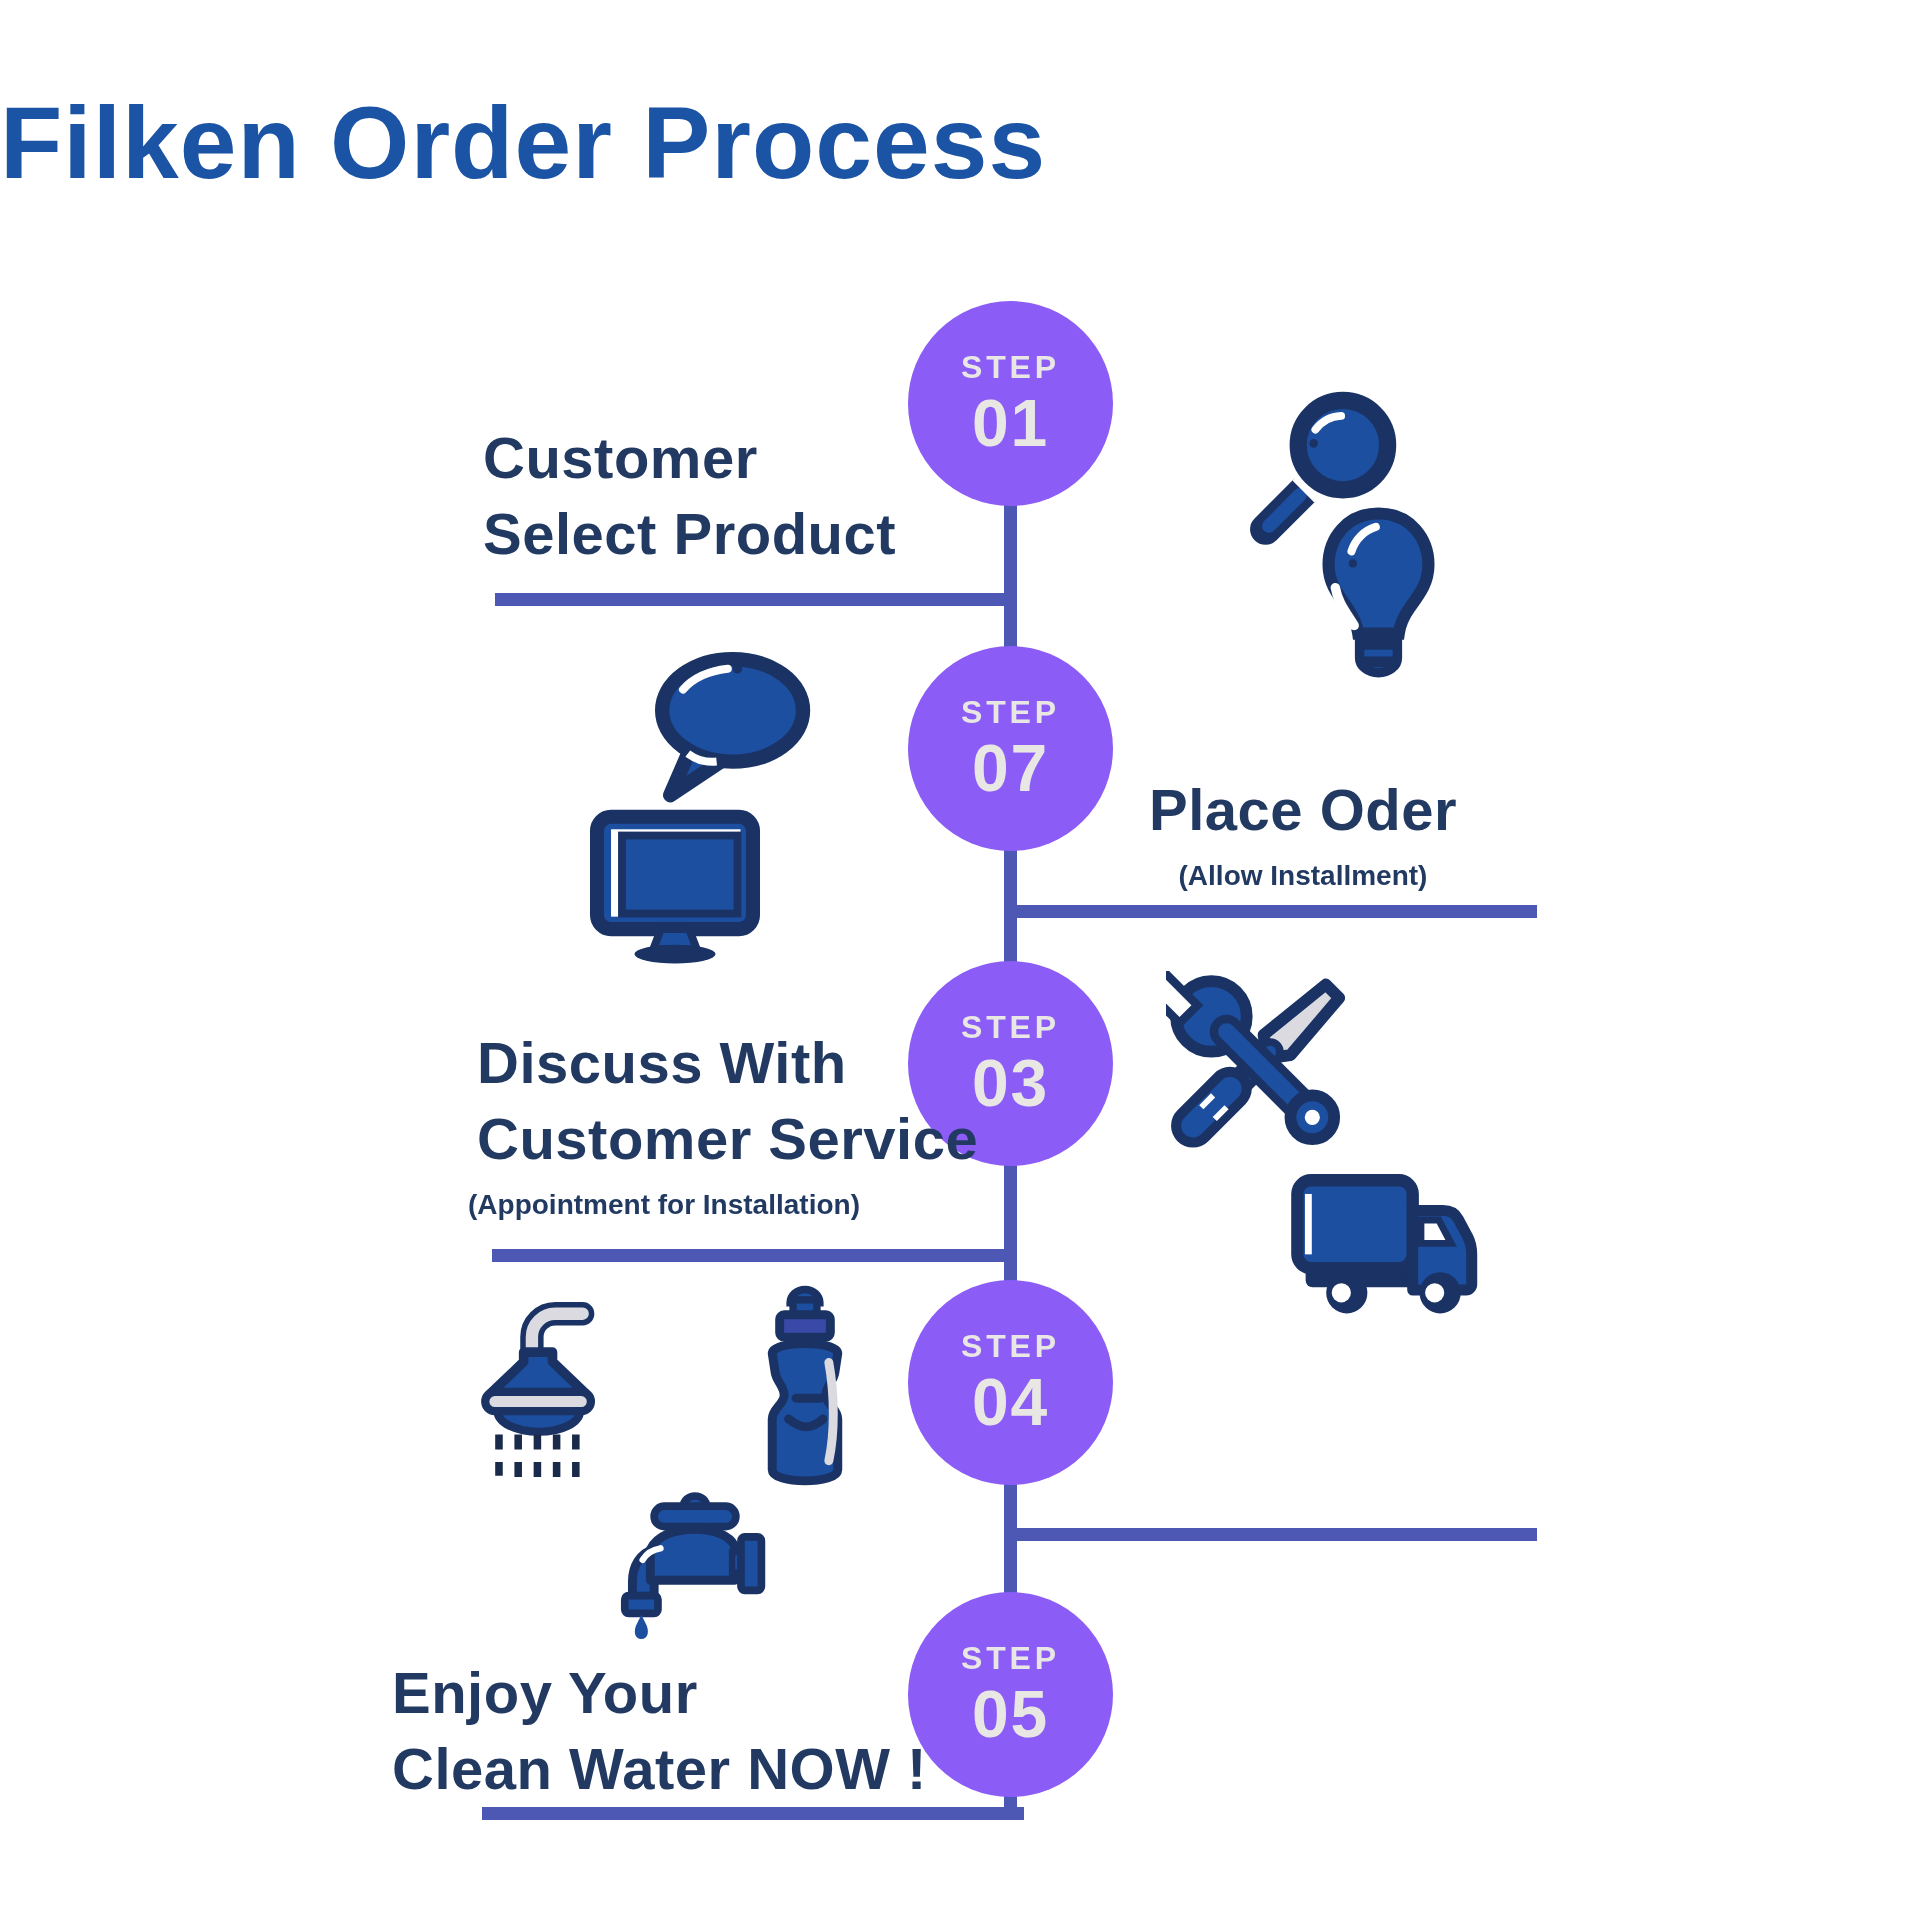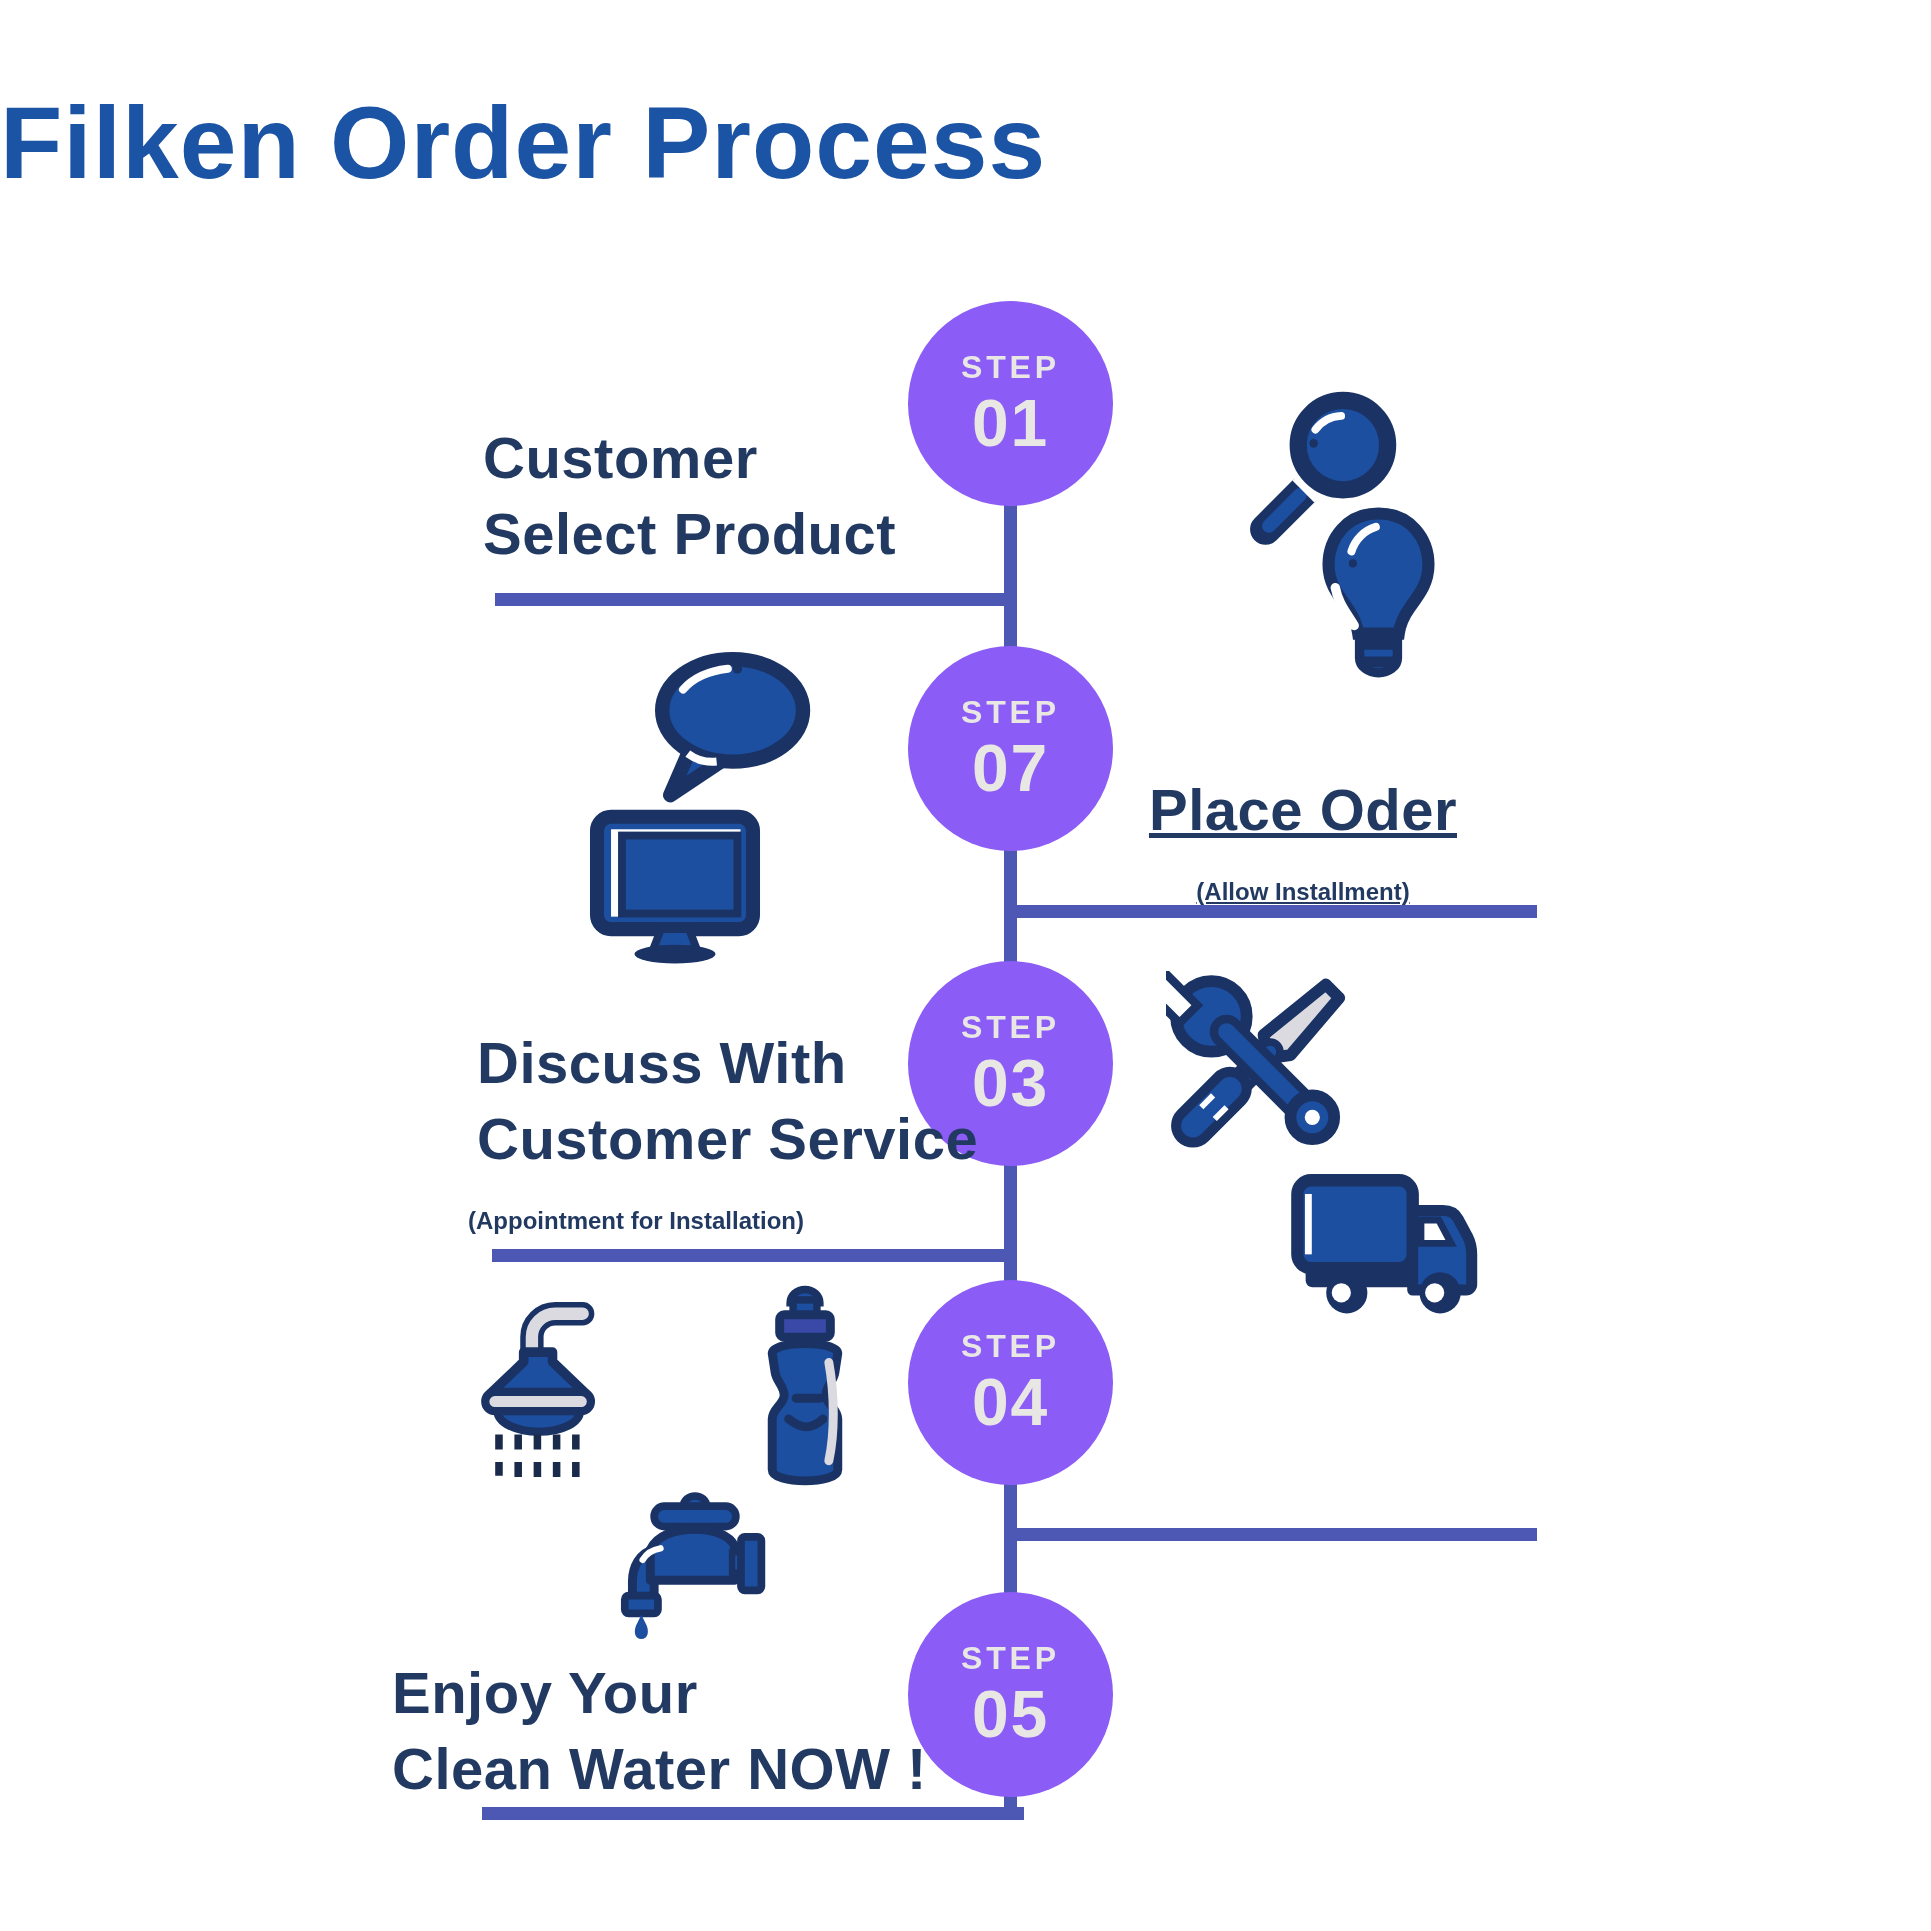--- a/index.html
+++ b/index.html
@@ -23,23 +23,23 @@
     position:absolute; left:908px; width:205px; height:205px; border-radius:50%;
     background:#8b5cf6; color:#E9E7E4; display:flex; flex-direction:column;
     align-items:center; justify-content:center; text-align:center;
   }
   #circle1 { top:301px; }  #circle2 { top:646px; }  #circle3 { top:961px; }
   #circle4 { top:1280px; } #circle5 { top:1592px; }
   .step-circle .badge { font-size:32px; font-weight:bold; letter-spacing:3.9px; line-height:1; }
   .step-circle .num   { font-size:66px; font-weight:bold; line-height:1; margin-top:7.7px; letter-spacing:1.9px; }
   .step-text { position:absolute; color:#223A62; font-weight:bold; }
   .step-text .line { font-size:58px; line-height:76px; letter-spacing:0.5px; white-space:nowrap; }
-  .step-text .note { font-size:24px; line-height:46px; margin-top:21px; white-space:nowrap; }
+  .step-text .note { font-size:28px; line-height:46px; margin-top:5px; white-space:nowrap; }
   #text1 { left:483px;  top:420px; }
-  #text2 { left:1110px; top:772px;  width:386px; text-align:center;text-decoration:underline; }
+  #text2 { left:1110px; top:772px;  width:386px; text-align:center; }
   #text3 { left:468px;  top:1025px; }
   #text3 .line { margin-left:9px; }
   #text4 { left:1202px; top:1325px; width:381px; text-align:center; }
   #text5 { left:392px;  top:1655px; }
   .icon { position:absolute; }
   #icon-magnifier { left:1238px; top:378px;  width:172px; height:172px; }
   #icon-lightbulb { left:1311px; top:504px;  width:135px; height:189px; }
   #icon-bubble    { left:643px;  top:647px;  width:176px; height:162px; }
   #icon-monitor   { left:589px;  top:809px;  width:172px; height:156px; }
   #icon-tools     { left:1166px; top:971px; width:185px; height:185px; }

